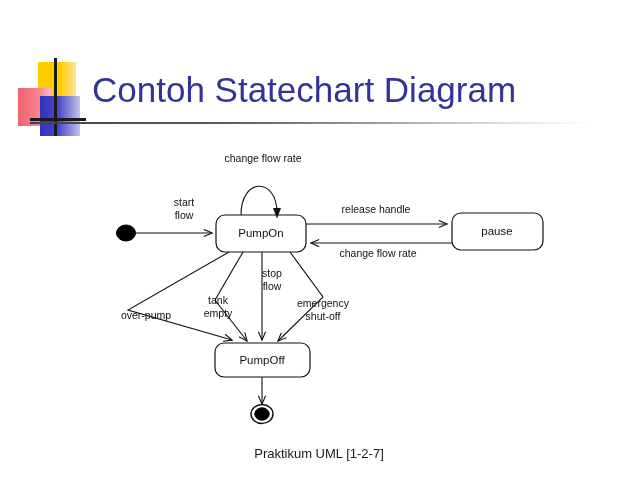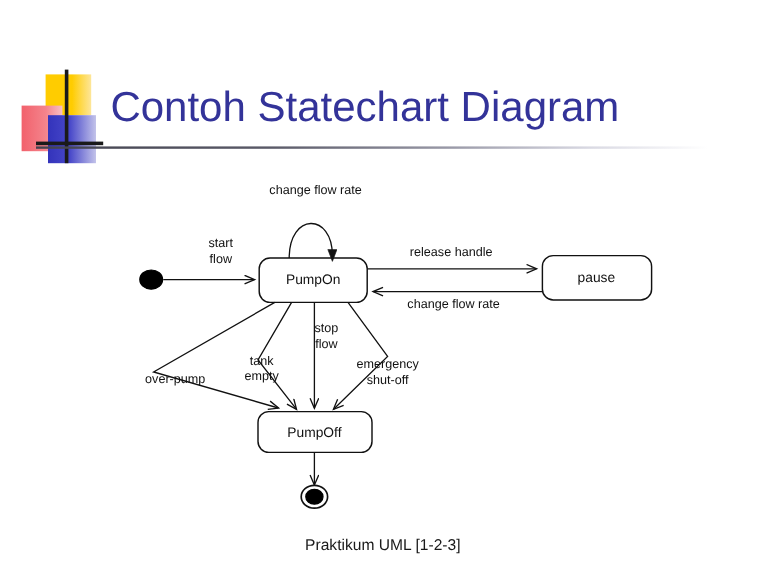--- a/index.html
+++ b/index.html
@@ -200,13 +200,13 @@
     <rect class="state-box" x="215" y="203" width="95" height="34" rx="9" ry="9"></rect>
     <text class="state-label" x="262" y="224" text-anchor="middle">PumpOff</text>
 
     <path class="edge-line" d="M262,237 L262,264" marker-end="url(#arrowOpen)"></path>
 
     <ellipse cx="262" cy="274" rx="11" ry="9.5" fill="#ffffff" stroke="#111111" stroke-width="1.4"></ellipse>
     <ellipse cx="262" cy="274" rx="7.2" ry="6.2" fill="#000000" stroke="#000000"></ellipse>
   </svg>
 </div>
 
-<div id="slide-caption">Praktikum UML [1-2-3]</div>
+<div id="slide-caption">Praktikum UML [1-2-7]</div>
 
 </body></html>

